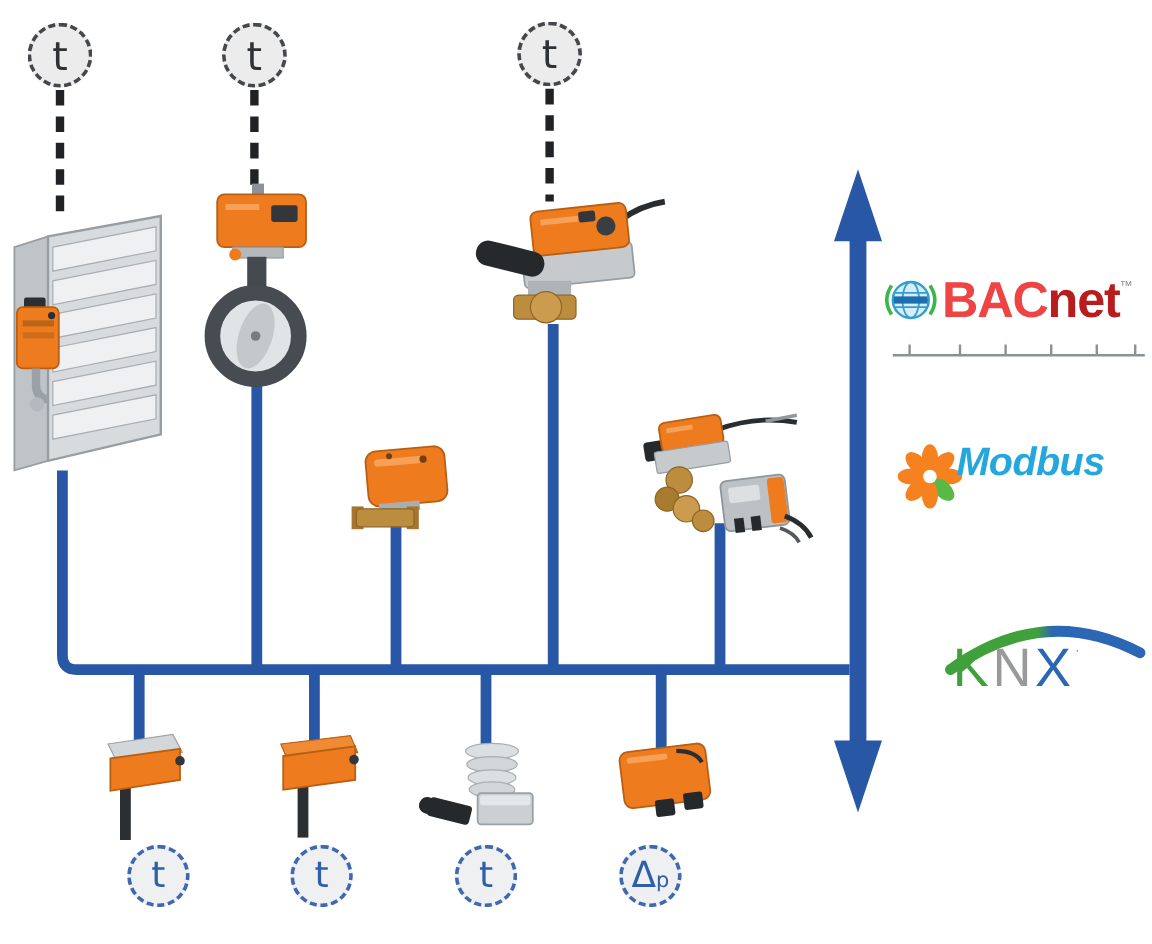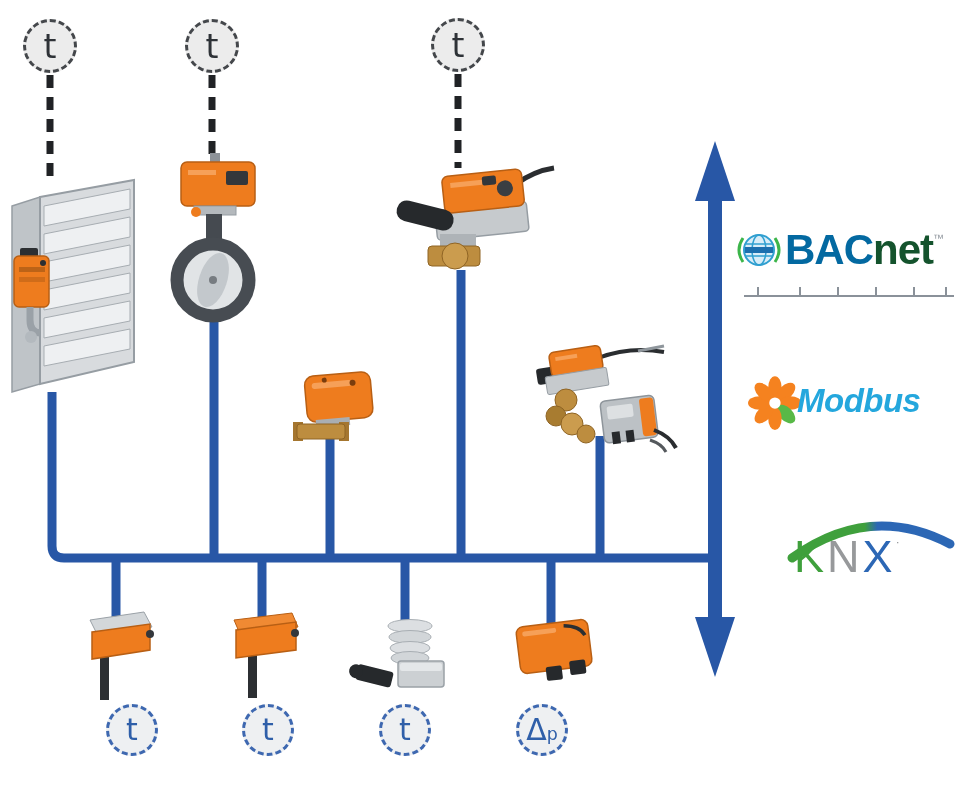--- a/index.html
+++ b/index.html
@@ -25,26 +25,26 @@
   }
   .sym-sub { font-size:0.58em; margin-top:0.55em; }
 
   
   .logo { position:absolute; }
 
   .bacnet { left:736px; top:226px; width:226px; height:66px; }
   .bacnet-row { display:flex; align-items:center; }
   .bacnet-globe { flex:0 0 auto; }
   .bacnet-words { margin-left:3px; font-weight:bold; font-size:42px; letter-spacing:-1px; white-space:nowrap; }
-  .bac { color:#0369a1; }
-  .net { color:#14532d; }
+  .bac { color:#ef4444; }
+  .net { color:#b91c1c; }
   .tm  { font-size:11px; color:#8a9199; font-weight:normal; vertical-align:22px; letter-spacing:0; }
   .bacnet-bus { position:absolute; left:2px; bottom:-8px; }
 
-  .modbus { left:748px; top:366px; width:210px; height:70px; display:flex; align-items:center; }
+  .modbus { left:748px; top:366px; width:210px; height:70px; display:flex; align-items:flex-start; }
   .modbus-text {
     margin-left:-9px; font-size:33px; font-weight:bold; font-style:italic;
     color:#24a7dd; letter-spacing:-0.5px;
   }
 
   .knx { left:784px; top:500px; width:178px; height:90px; }
   .knx-arc { position:absolute; left:0; top:0; }
   .knx-text { position:absolute; left:10px; top:31px; font-size:45px; font-weight:normal; letter-spacing:3px; white-space:nowrap; }
   .knx-k { color:#3fa03c; }
   .knx-n { color:#97999b; }

